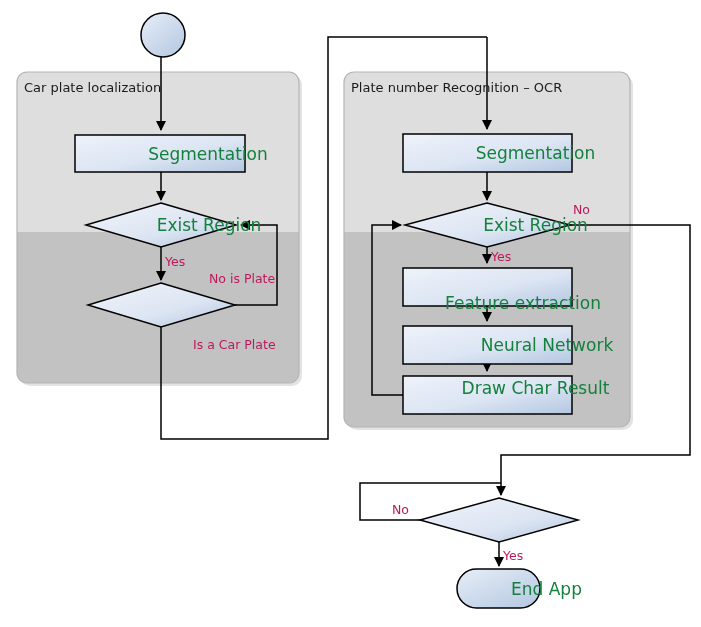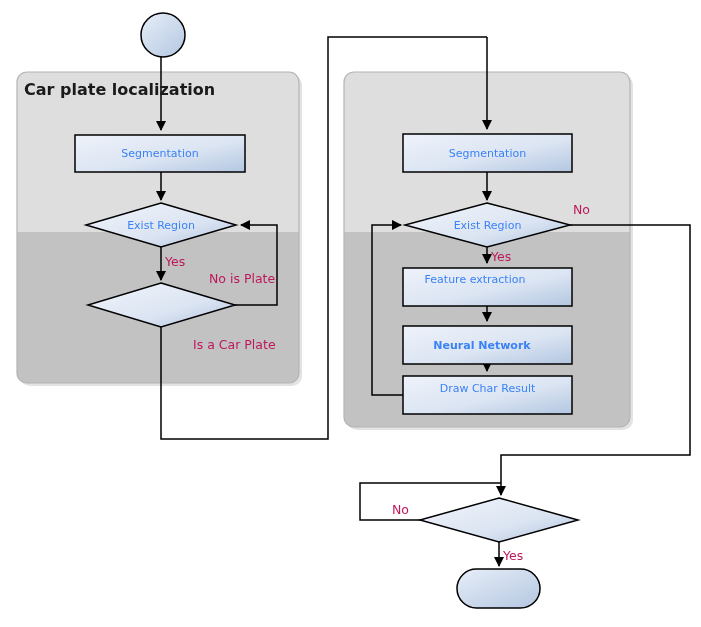--- a/index.html
+++ b/index.html
@@ -5,37 +5,37 @@
   html,body{margin:0;padding:0;background:#ffffff;}
   body{
     font-family:"DejaVu Sans","Liberation Sans",sans-serif;
     width:701px;height:627px;overflow:hidden;
   }
   #canvas{position:relative;width:701px;height:627px;background:#ffffff;}
   #canvas svg{position:absolute;left:0;top:0;}
   .nodelabel{
     position:absolute;
     display:flex;align-items:center;justify-content:center;
-    color:#3b82f6;
-    font-size:11px;
+    color:#15803d;
+    font-size:17px;
     white-space:nowrap;
     pointer-events:none;
+    padding-left:48px;
   }
   .edgelabel{
     position:absolute;
     color:#be185d;
     font-size:12.5px;
     white-space:nowrap;
   }
   .panel-title{
     position:absolute;
     color:#1a1a1a;
-    font-size:16px;
+    font-size:13px;
     white-space:nowrap;
-    font-weight:bold;
   }
 </style>
 </head>
 <body>
 
 <div id="canvas">
 
   <svg width="701" height="627">
     <defs>
       <linearGradient id="nodeGrad" x1="0" y1="0" x2="1" y2="1">
@@ -129,37 +129,39 @@
     <rect x="403" y="326" width="169" height="38" fill="url(#nodeGrad)" stroke="#000000" stroke-width="1.5"></rect>
 
     <rect x="403" y="376" width="169" height="38" fill="url(#nodeGrad)" stroke="#000000" stroke-width="1.5"></rect>
 
     <polygon points="499,498 578,520 499,542 420,520" fill="url(#diaGrad)" stroke="#000000" stroke-width="1.5"></polygon>
 
     <rect x="457" y="569" width="83" height="39" rx="19.5" ry="19.5" fill="url(#circGrad)" stroke="#000000" stroke-width="1.5"></rect>
   </svg>
 
   <div class="panel-title" style="left:24px;top:80px;">Car plate localization</div>
+  <div class="panel-title" style="left:351px;top:80px;">Plate number Recognition – OCR</div>
 
   <div class="nodelabel" style="left:75px;top:135px;width:170px;height:37px;">Segmentation</div>
 
   <div class="nodelabel" style="left:86px;top:206px;width:150px;height:38px;">Exist Region</div>
 
 
   <div class="nodelabel" style="left:403px;top:134px;width:169px;height:38px;">Segmentation</div>
 
   <div class="nodelabel" style="left:405px;top:206px;width:165px;height:38px;">Exist Region</div>
 
-  <div class="nodelabel" style="left:403px;top:260px;width:144px;height:38px;">Feature extraction</div>
+  <div class="nodelabel" style="left:403px;top:284px;width:144px;height:38px;">Feature extraction</div>
 
-  <div class="nodelabel" style="left:404px;top:326px;width:156px;height:38px;font-weight:bold;">Neural Network</div>
+  <div class="nodelabel" style="left:421px;top:326px;width:156px;height:38px;">Neural Network</div>
 
   <div class="nodelabel" style="left:403px;top:376px;width:169px;height:24px;">Draw Char Result</div>
 
 
+  <div class="nodelabel" style="left:457px;top:569px;width:83px;height:39px;">End App</div>
 
   <div class="edgelabel" style="left:165px;top:254px;">Yes</div>
 
   <div class="edgelabel" style="left:209px;top:271px;">No is Plate</div>
 
   <div class="edgelabel" style="left:165px;top:337px;margin-left:28px;">Is a Car Plate</div>
 
   <div class="edgelabel" style="left:573px;top:202px;">No</div>
 
   <div class="edgelabel" style="left:491px;top:249px;">Yes</div>

